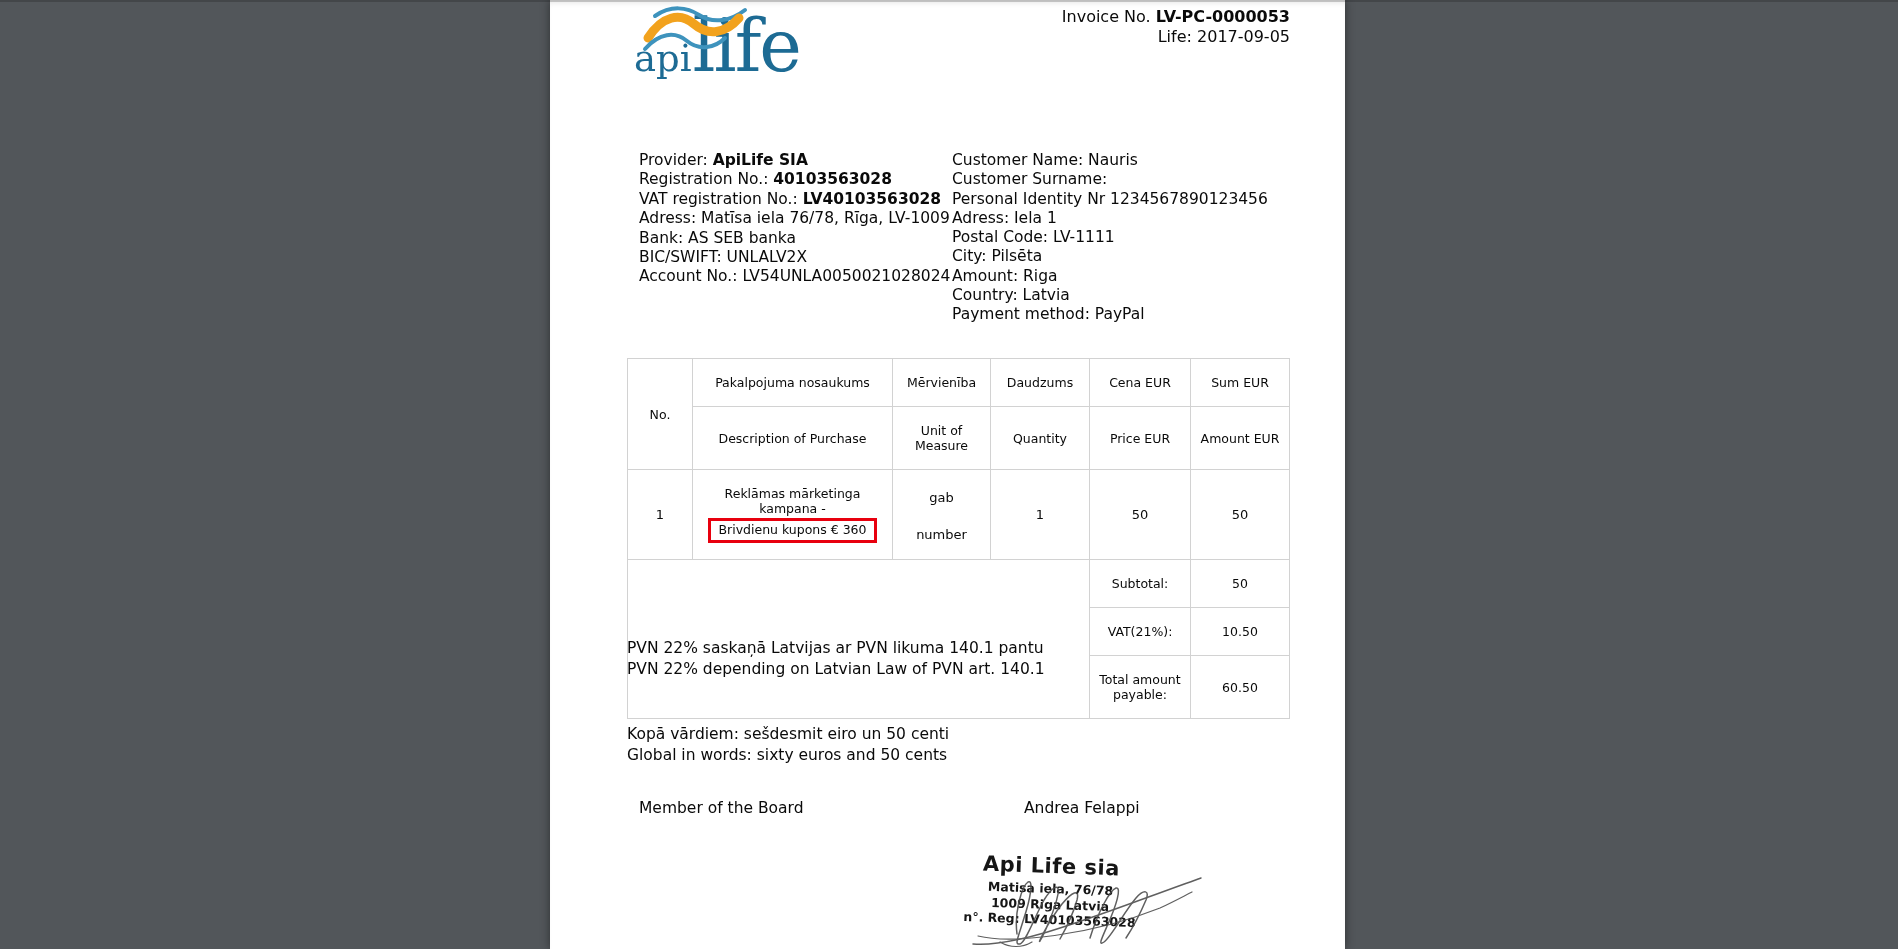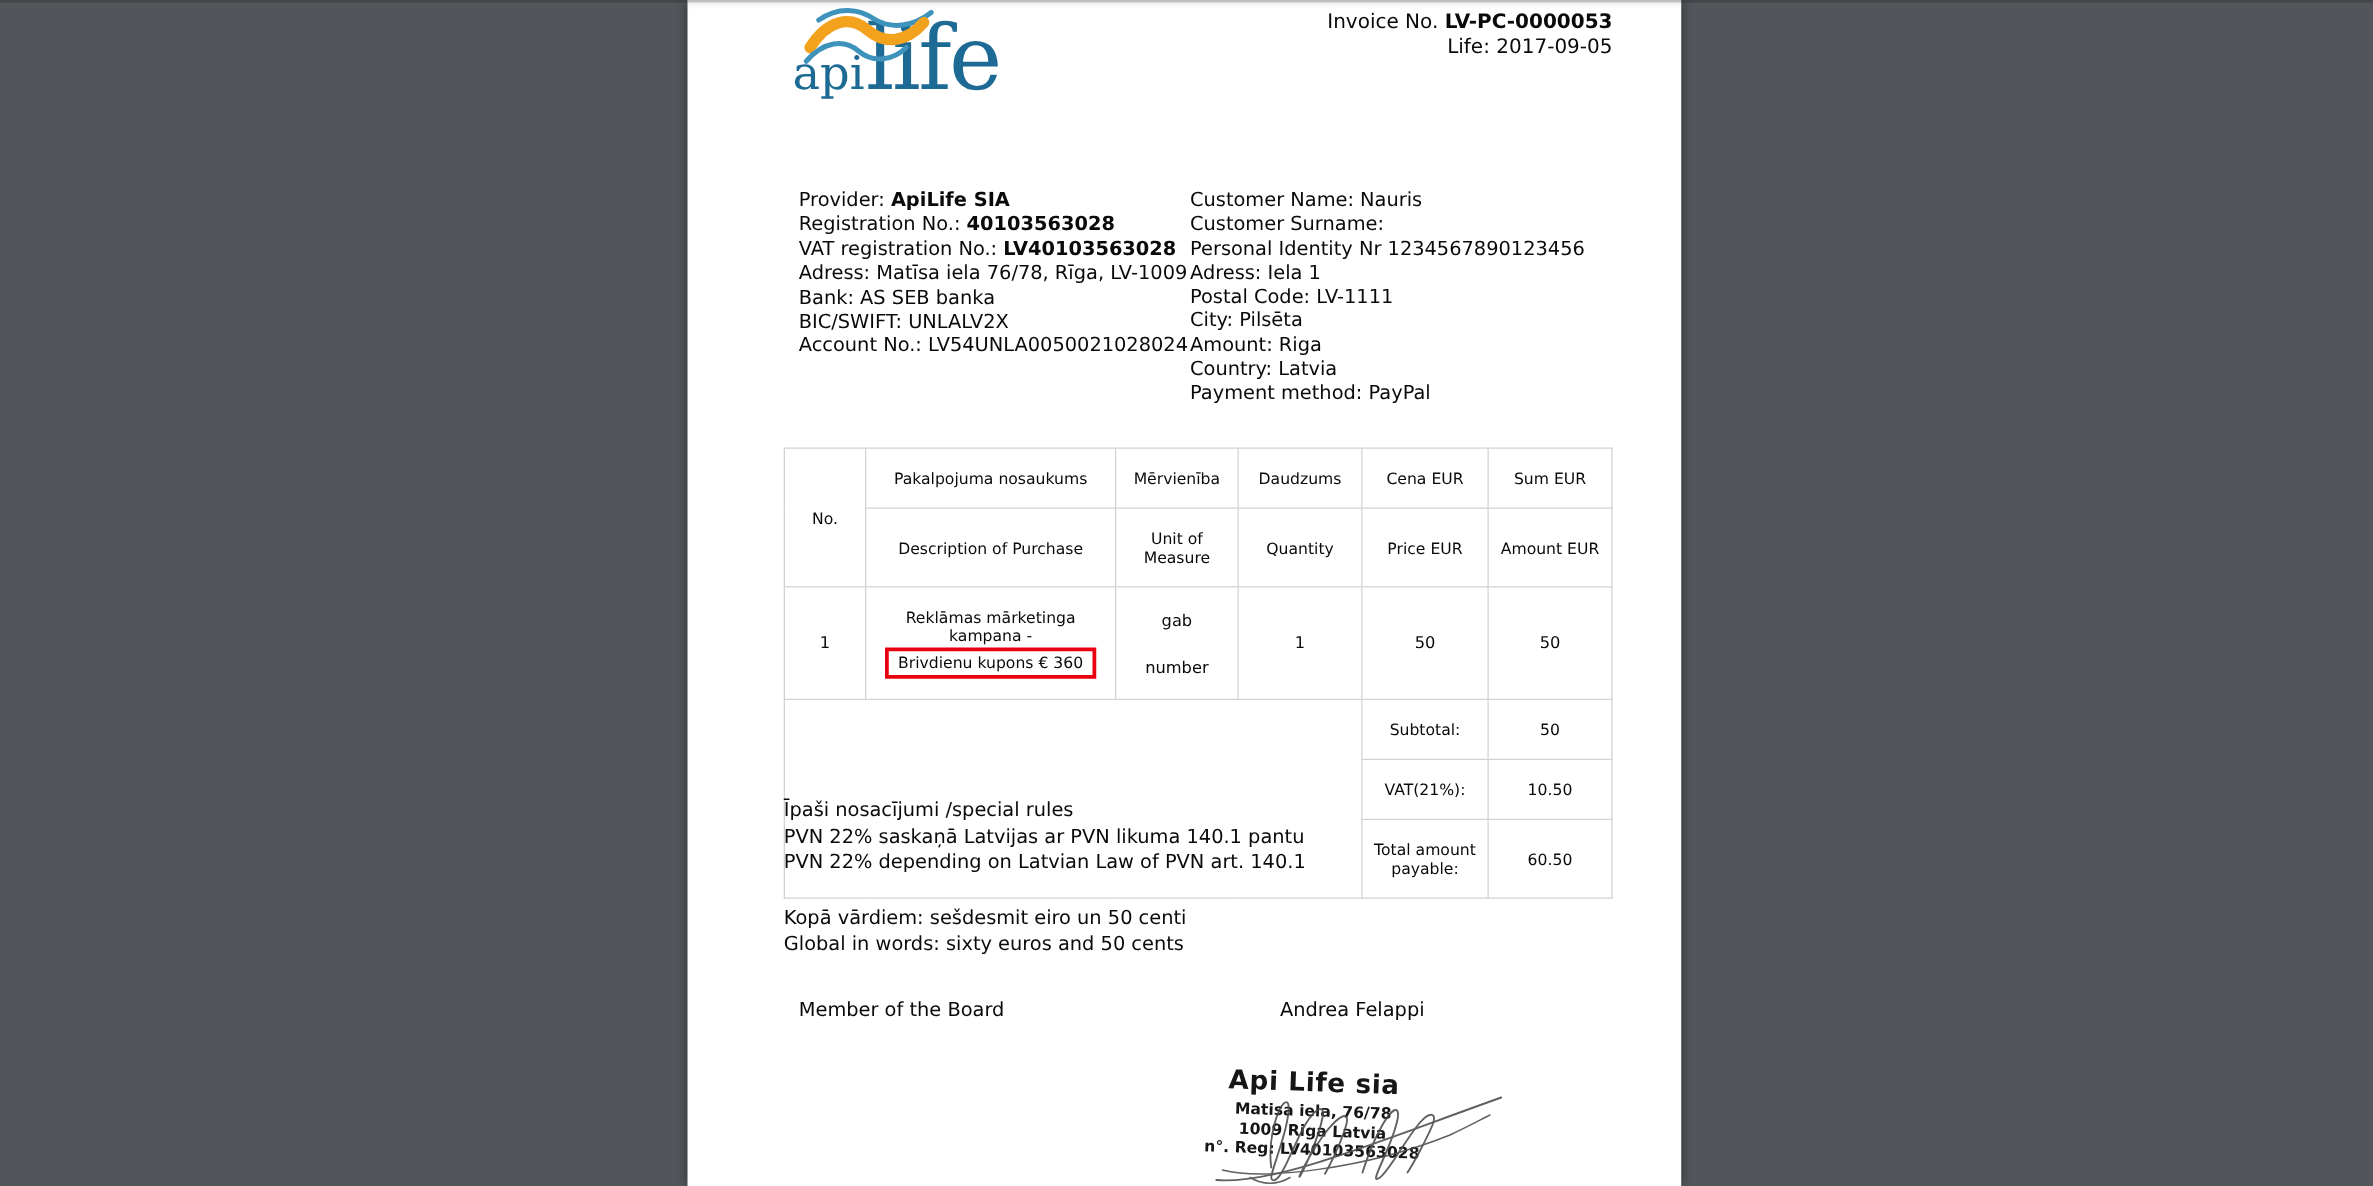--- a/index.html
+++ b/index.html
@@ -157,21 +157,20 @@
       <td class="tval">10.50</td>
     </tr>
     <tr class="t3">
       <td class="tlabel">Total amount payable:</td>
       <td class="tval">60.50</td>
     </tr>
   </tbody>
     </table>
 
   <div class="rules">
-    <div>Īpaši nosacījumi /special rules</div>
     <div>PVN 22% saskaņā Latvijas ar PVN likuma 140.1 pantu</div>
     <div>PVN 22% depending on Latvian Law of PVN art. 140.1</div>
   </div>
 
   <div class="words">
     <div>Kopā vārdiem: sešdesmit eiro un 50 centi</div>
     <div>Global in words: sixty euros and 50 cents</div>
   </div>
 
   <div class="board-row">

